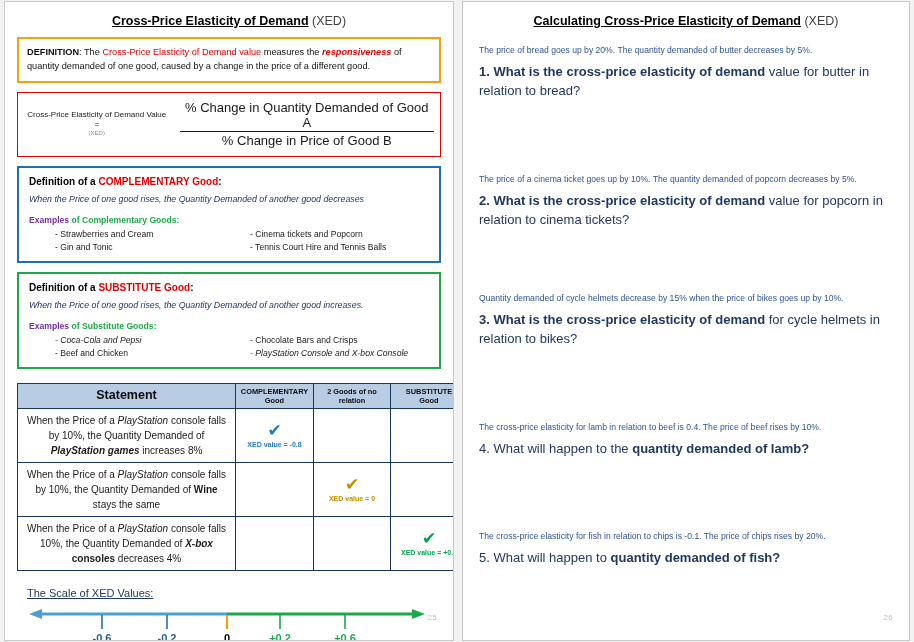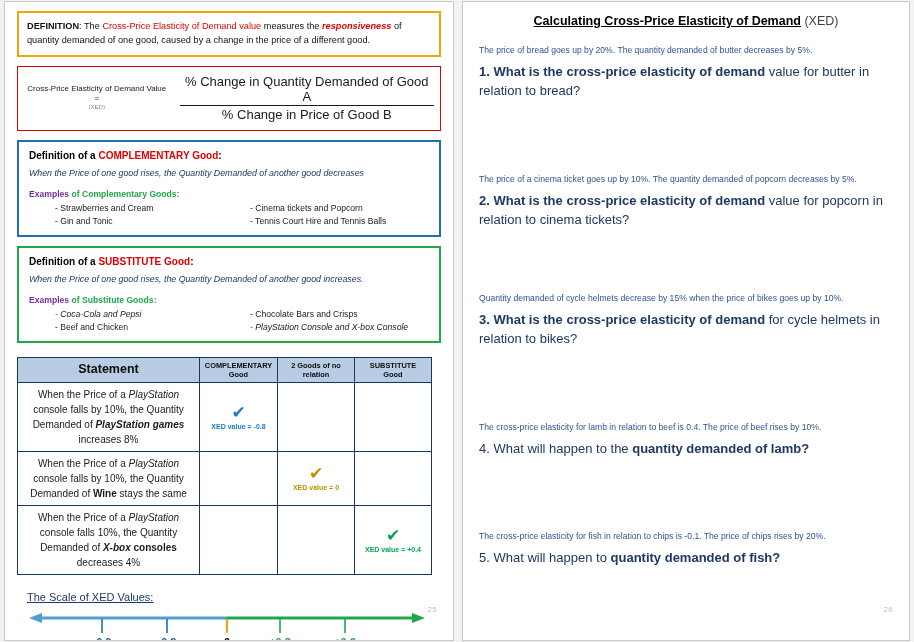--- a/index.html
+++ b/index.html
@@ -20,21 +20,21 @@
     position: relative;
     background: #ffffff;
     border: 1px solid #c8c8c8;
     overflow: hidden;
   }
   .page-left  { width: 450px; height: 640px; margin: 1px 0 0 4px; }
   .page-right { width: 448px; height: 640px; margin: 1px 0 0 8px; }
 
   .page-num {
     position: absolute;
-    bottom: 26px; right: 16px;
+    bottom: 18px; right: 16px;
     font-size: 8px;
     color: #bfbfbf;
     letter-spacing: 0.3px;
   }
 
   
   .slide-title {
     text-align: center;
     font-size: 12.5px;
     color: #000;
@@ -206,20 +206,24 @@
   }
   .q-ask .b { font-weight: bold; }
 </style>
 </head>
 <body>
 
 <div class="workspace">
 
   <div class="page page-left">
 
+    <div class="slide-title">
+      <span class="main">Cross-Price Elasticity of Demand</span>
+      <span class="paren">(XED)</span>
+    </div>
 
     <div class="def-box">
       <span class="bold">DEFINITION</span><span>: The </span><span class="red">Cross-Price Elasticity of Demand value</span><span> measures the </span><span class="red bi">responsiveness</span><span> of quantity demanded of one good, caused by a change in the price of a different good.</span>
     </div>
 
     <div class="formula-box">
       <div class="fx-left">
         <span>Cross-Price Elasticity of Demand  Value =</span>
         <span class="sub">(XED)</span>
       </div>
@@ -257,21 +261,21 @@
         <div class="ital">- Coca-Cola and Pepsi</div>
         <div>- Chocolate Bars and Crisps</div>
         <div>- Beef and Chicken</div>
         <div class="ital">- PlayStation Console and X-box Console</div>
       </div>
     </div>
 
     <table class="xed">
       <thead>
         <tr>
-          <th class="stmt" style="width:182px">Statement</th>
+          <th class="stmt" style="width:218px">Statement</th>
           <th style="width:78px">
             <span>COMPLEMENTARY</span><br>
             <span>Good</span>
           </th>
           <th style="width:77px">
             <span>2 Goods of no</span><br>
             <span>relation</span>
           </th>
           <th style="width:77px">
             <span>SUBSTITUTE</span><br>

